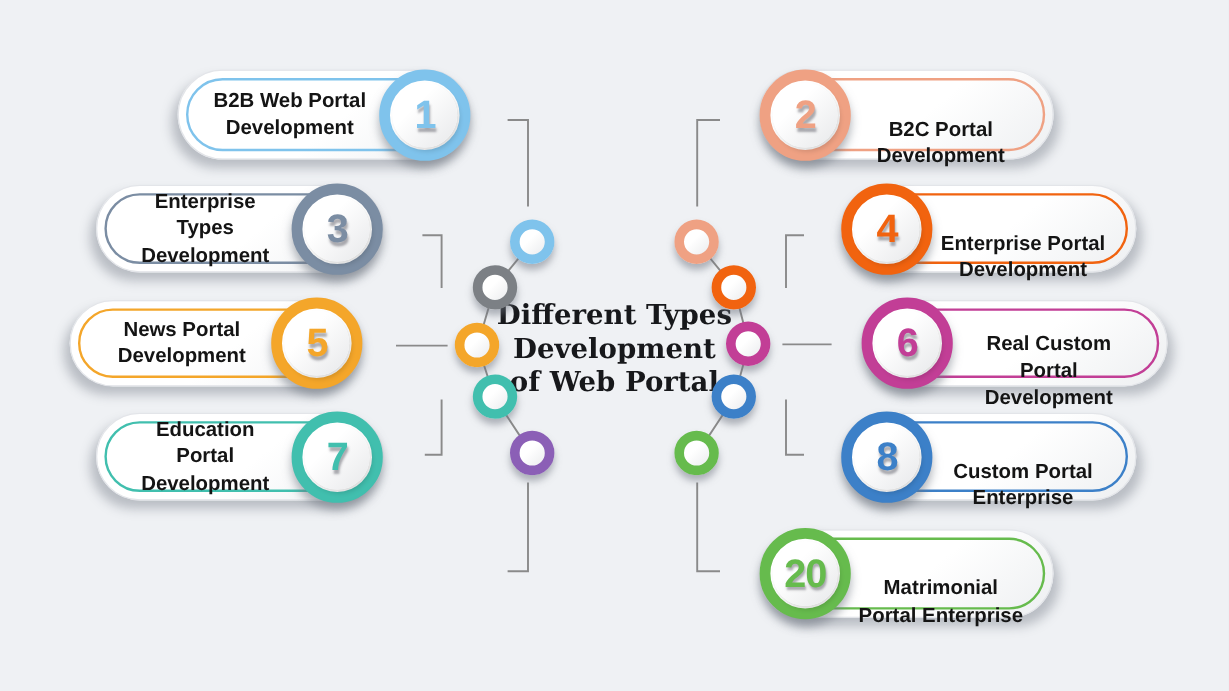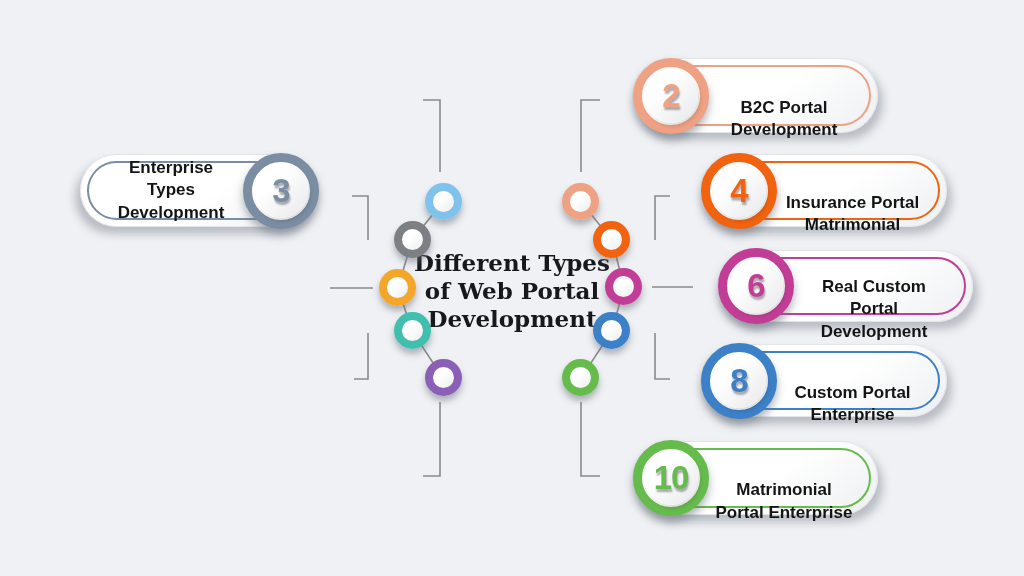--- a/index.html
+++ b/index.html
@@ -82,35 +82,44 @@
     <path d="M354,379 H368 V333"></path>
     <path d="M670,379 H655 V333"></path>
     <path d="M423,476 H440 V402"></path>
     <path d="M600,476 H581 V402"></path>
     <path d="M443,202 L412,240 L398,288 L412,331 L443,378"></path>
     <path d="M581,202 L612,240 L624,287 L612,331 L581,378"></path>
   </svg>
 
   <div class="title" style="color: rgb(23, 24, 27);">
     <div>Different Types</div>
+    <div>Development</div>
     <div>of Web Portal</div>
-    <div>Development</div>
   </div>
 
   <div class="node node-1" style="--accent: #7fc3ec;"></div>
   <div class="node node-2" style="--accent: #efa183;"></div>
   <div class="node node-3" style="--accent: #7c8085;"></div>
   <div class="node node-4" style="--accent: #f1630f;"></div>
   <div class="node node-5" style="--accent: #f4a62a;"></div>
   <div class="node node-6" style="--accent: #c23e96;"></div>
   <div class="node node-7" style="--accent: #41bfae;"></div>
   <div class="node node-8" style="--accent: #3c80c8;"></div>
   <div class="node node-9" style="--accent: #8b5fb6;"></div>
   <div class="node node-10" style="--accent: #66bb4d;"></div>
 
+  <div class="item left pos-1" style="--accent: #7fc3ec;">
+    <div class="pill">
+      <div class="pill-border"></div>
+      <div class="label">B2B Web Portal Development</div>
+    </div>
+    <div class="num">
+      <div class="num-inner">1</div>
+    </div>
+  </div>
 
   <div class="item right pos-2" style="--accent: #efa183;">
     <div class="pill">
       <div class="pill-border"></div>
       <div class="label">B2C Portal Development</div>
     </div>
     <div class="num">
       <div class="num-inner">2</div>
     </div>
   </div>
@@ -121,53 +130,71 @@
       <div class="label">Enterprise Types Development</div>
     </div>
     <div class="num">
       <div class="num-inner">3</div>
     </div>
   </div>
 
   <div class="item right pos-4" style="--accent: #f1630f;">
     <div class="pill">
       <div class="pill-border"></div>
-      <div class="label">Insurance Portal Matrimonial</div>
+      <div class="label">Enterprise Portal Development</div>
     </div>
     <div class="num">
       <div class="num-inner">4</div>
     </div>
   </div>
 
+  <div class="item left pos-5" style="--accent: #f4a62a;">
+    <div class="pill">
+      <div class="pill-border"></div>
+      <div class="label">News Portal Development</div>
+    </div>
+    <div class="num">
+      <div class="num-inner">5</div>
+    </div>
+  </div>
 
   <div class="item right pos-6" style="--accent: #c23e96;">
     <div class="pill">
       <div class="pill-border"></div>
       <div class="label">Real Custom Portal Development</div>
     </div>
     <div class="num">
       <div class="num-inner">6</div>
     </div>
   </div>
 
+  <div class="item left pos-7" style="--accent: #41bfae;">
+    <div class="pill">
+      <div class="pill-border"></div>
+      <div class="label">Education Portal Development</div>
+    </div>
+    <div class="num">
+      <div class="num-inner">7</div>
+    </div>
+  </div>
 
   <div class="item right pos-8" style="--accent: #3c80c8;">
     <div class="pill">
       <div class="pill-border"></div>
       <div class="label">Custom Portal Enterprise</div>
     </div>
     <div class="num">
       <div class="num-inner">8</div>
     </div>
   </div>
 
 
   <div class="item right pos-10" style="--accent: #66bb4d;">
     <div class="pill">
       <div class="pill-border"></div>
       <div class="label">Matrimonial Portal Enterprise</div>
     </div>
     <div class="num">
-      <div class="num-inner">10</div>
+      <div class="num-inner">20</div>
     </div>
   </div>
 
 </div>
 
 </body></html>

